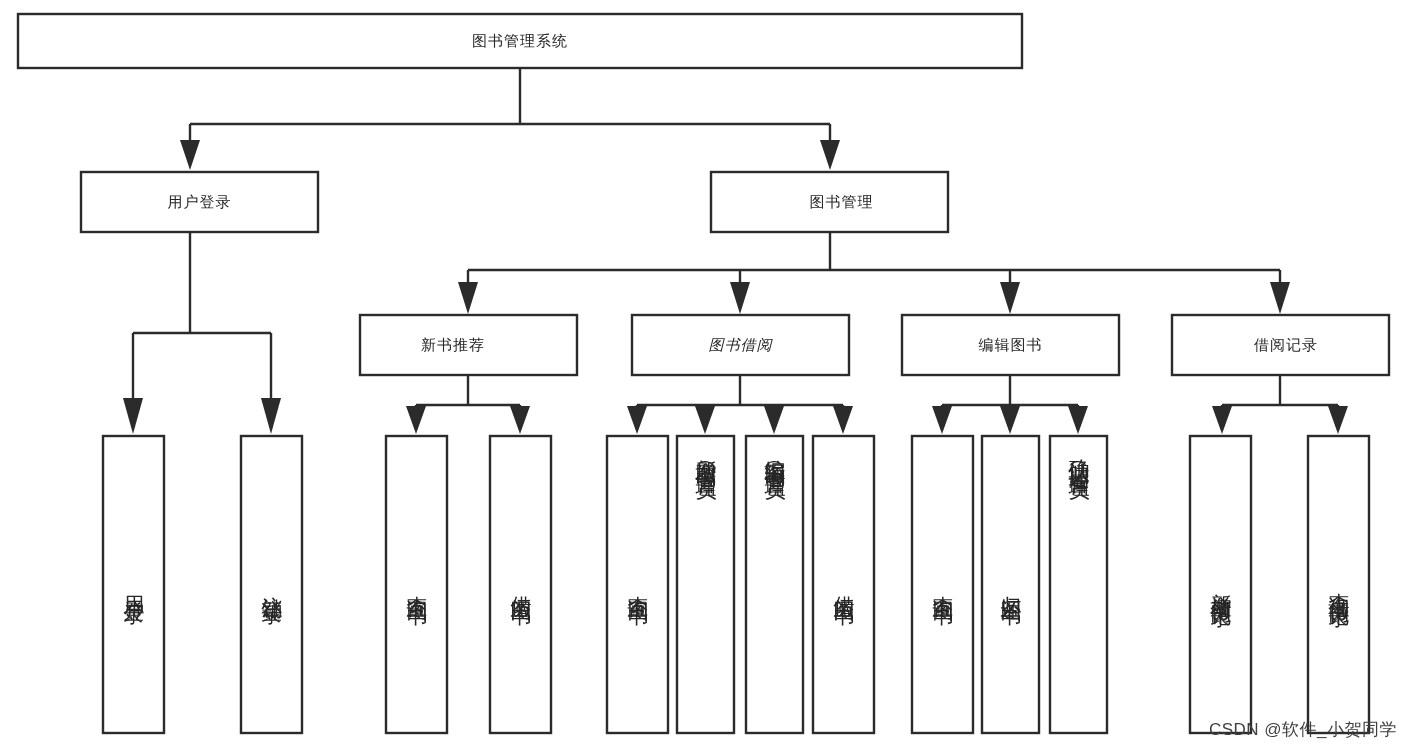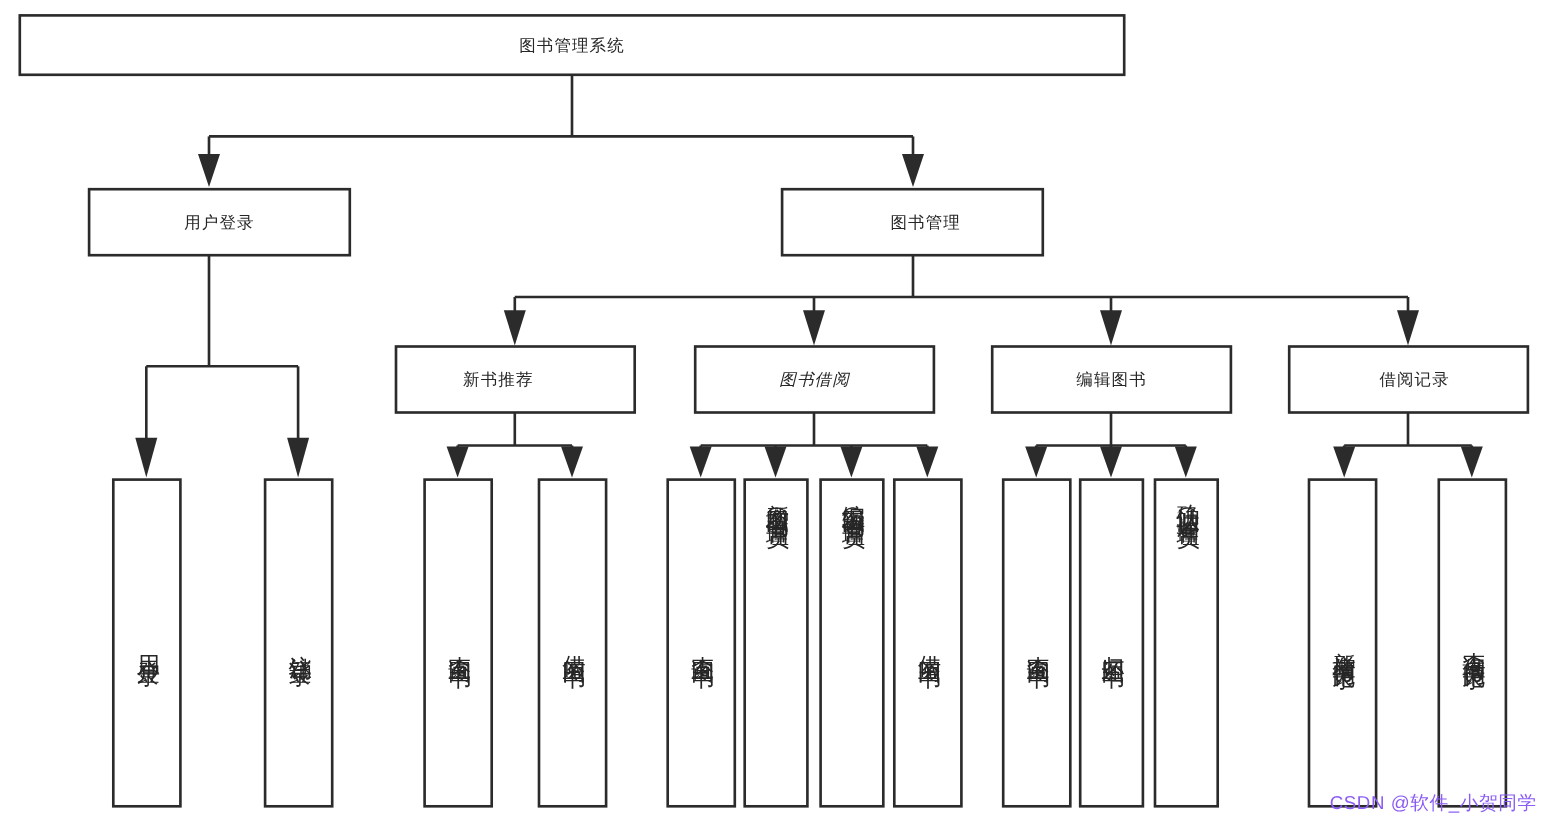--- a/index.html
+++ b/index.html
@@ -73,21 +73,21 @@
     color: #262626;
     letter-spacing: 1px;
     white-space: nowrap;
   }
   #watermark {
     position: absolute;
     right: 8px;
     bottom: 6px;
     font-family: "Liberation Sans", "DejaVu Sans", sans-serif;
     font-size: 17px;
-    color: #8b5cf6;
+    color: #404040;
     letter-spacing: 0.5px;
     white-space: nowrap;
     pointer-events: none;
   }
 </style>
 </head>
 <body>
 
 <div id="diagram-root">
 

